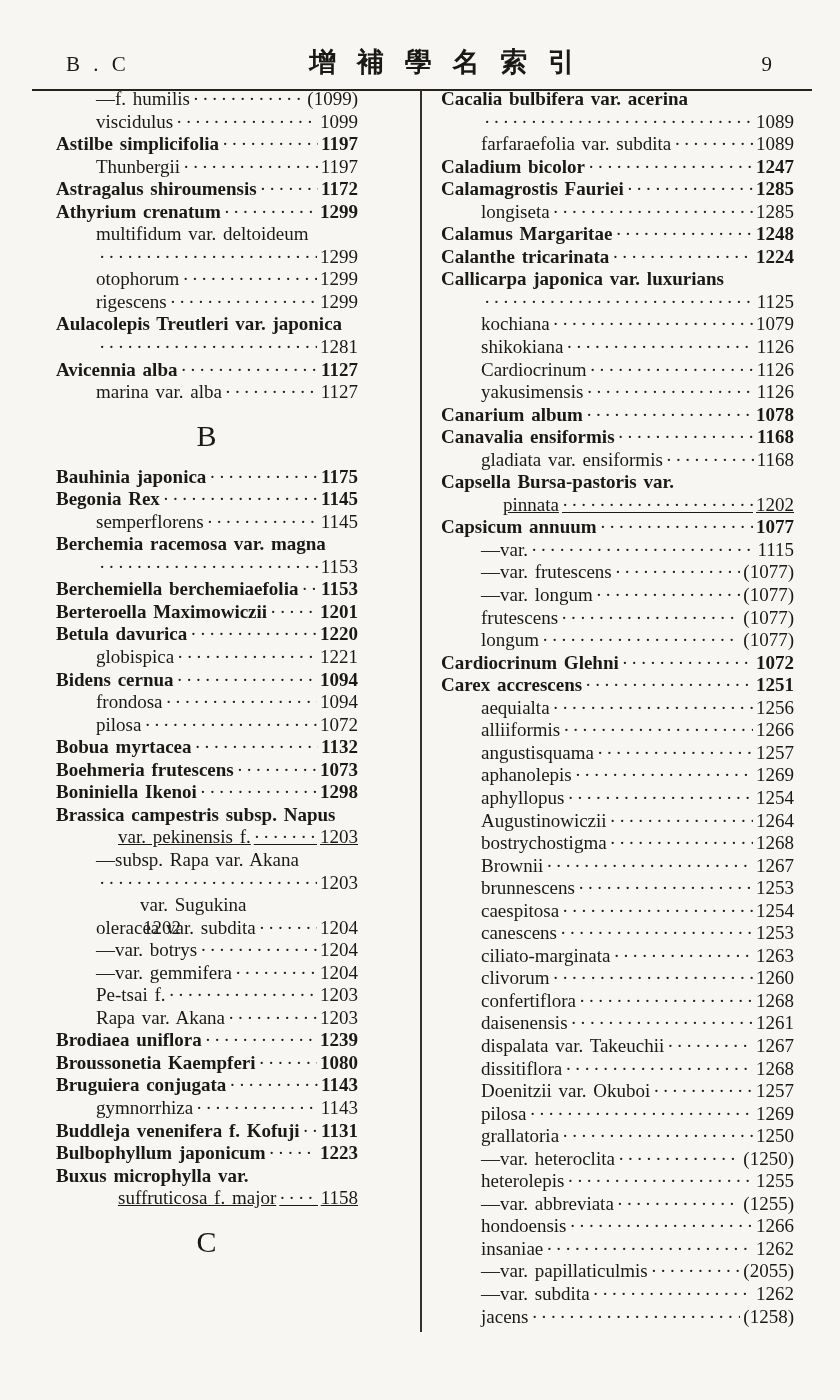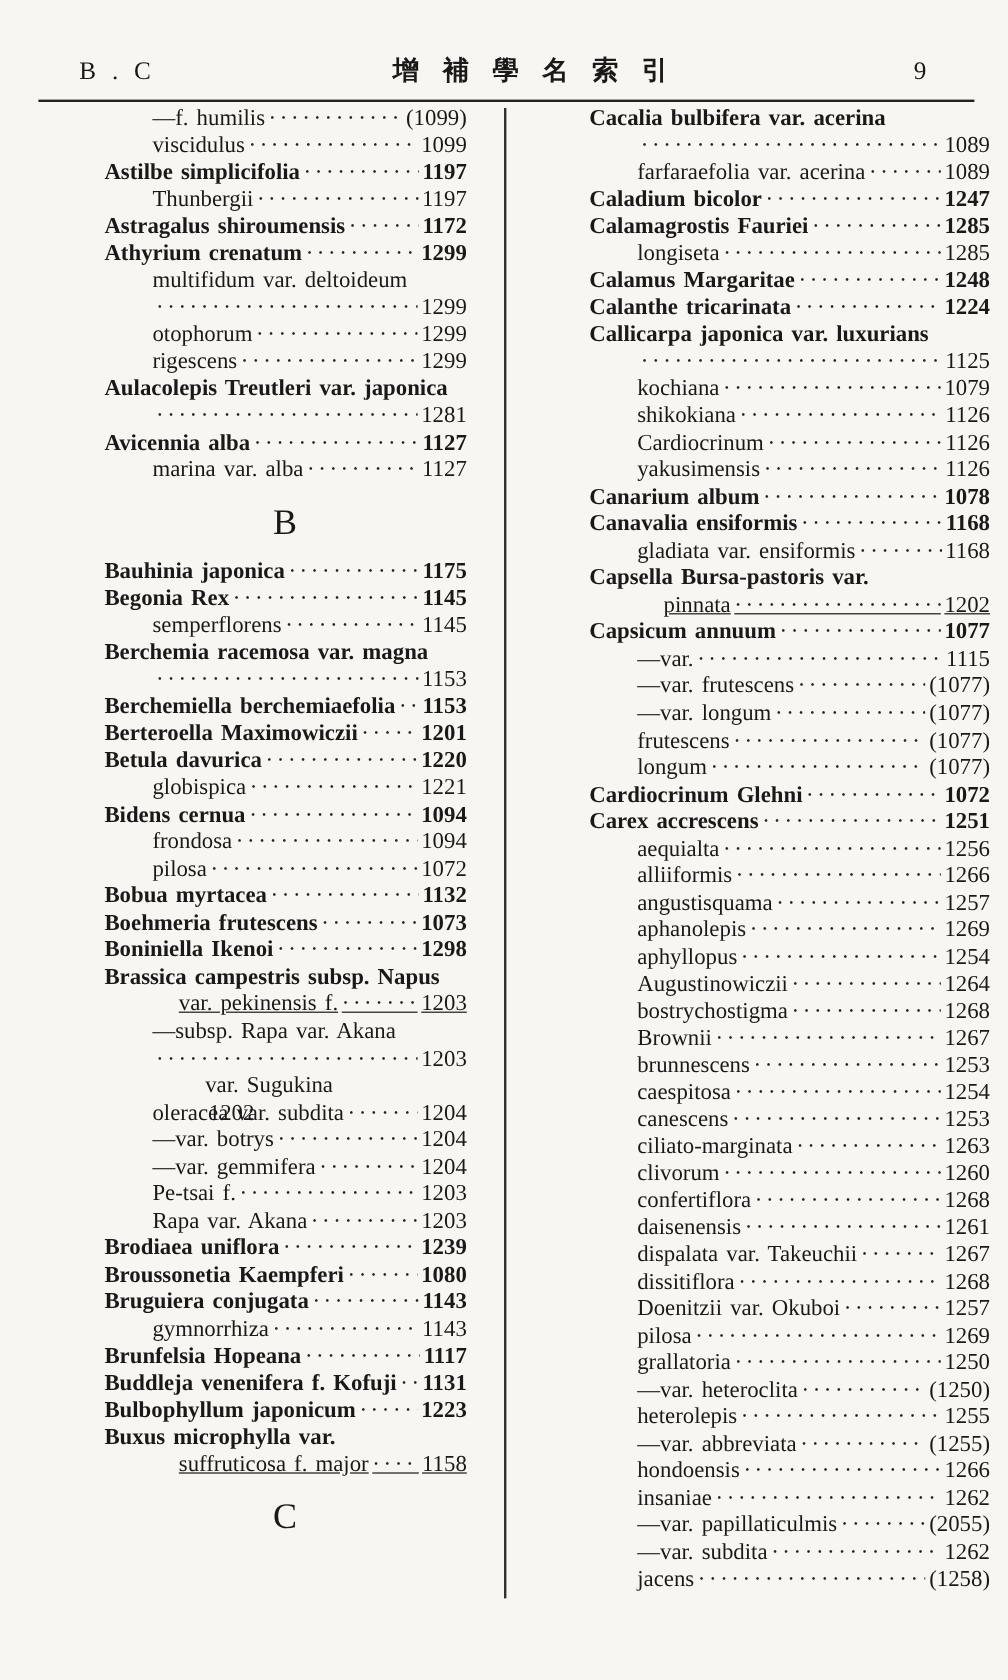--- a/index.html
+++ b/index.html
@@ -11,32 +11,32 @@
   }
   .page{position:relative;width:840px;height:1400px;}
   
   .page-header{
     position:absolute;top:0;left:32px;right:28px;
     padding:44px 0 9px 0;
     border-bottom:2.5px solid #26231f;
     display:flex;align-items:baseline;
   }
   .hdr-left{font-size:21px;letter-spacing:4px;margin-left:34px;white-space:nowrap;}
-  .hdr-title{flex:1;text-align:center;font-size:22px;letter-spacing:7px;white-space:nowrap;font-weight:bold;}
+  .hdr-title{flex:1;text-align:center;font-size:27px;letter-spacing:7px;white-space:nowrap;font-weight:bold;}
   .hdr-page{font-size:21px;margin-right:40px;white-space:nowrap;}
   
   .col-divider{
     position:absolute;left:420px;top:90px;width:2px;height:1242px;
     background:#34312c;
   }
   
-  .content{position:absolute;top:88px;left:0;right:17px;display:flex;margin-left:31px;}
+  .content{position:absolute;top:88px;left:0;right:17px;display:flex;}
   .col{box-sizing:border-box;}
   .col-left{width:422px;padding-left:56px;padding-right:64px;}
-  .col-right{width:418px;padding-left:38px;padding-right:46px;}
+  .col-right{width:418px;padding-left:19px;padding-right:46px;}
   
   .row{
     display:flex;align-items:baseline;
     height:22.55px;line-height:22.55px;
     font-size:19px;word-spacing:2px;white-space:nowrap;
   }
   .row .name{flex:0 0 auto;}
   .row.i0 .name,.row.i0 .pg{font-weight:bold;}
   .row.i1{padding-left:40px;}
   .row.i2{padding-left:62px;text-decoration:underline;}
@@ -268,25 +268,20 @@
           <span class="name">Bruguiera conjugata</span>
           <span class="lead"></span>
           <span class="pg">1143</span>
         </div>
         <div class="row i1">
           <span class="name">gymnorrhiza</span>
           <span class="lead"></span>
           <span class="pg">1143</span>
         </div>
         <div class="row i0">
-          <span class="name">Brunfelsia Hopeana</span>
-          <span class="lead"></span>
-          <span class="pg">1117</span>
-        </div>
-        <div class="row i0">
           <span class="name">Buddleja venenifera f. Kofuji</span>
           <span class="lead"></span>
           <span class="pg">1131</span>
         </div>
         <div class="row i0">
           <span class="name">Bulbophyllum japonicum</span>
           <span class="lead"></span>
           <span class="pg">1223</span>
         </div>
         <div class="row i0">
@@ -302,21 +297,21 @@
     <div class="col col-right">
         <div class="row i0">
           <span class="name">Cacalia bulbifera var. acerina</span>
         </div>
         <div class="row i1">
           <span class="name"></span>
           <span class="lead"></span>
           <span class="pg">1089</span>
         </div>
         <div class="row i1">
-          <span class="name">farfaraefolia var. acerina</span>
+          <span class="name">farfaraefolia var. subdita</span>
           <span class="lead"></span>
           <span class="pg">1089</span>
         </div>
         <div class="row i0">
           <span class="name">Caladium bicolor</span>
           <span class="lead"></span>
           <span class="pg">1247</span>
         </div>
         <div class="row i0">
           <span class="name">Calamagrostis Fauriei</span>

